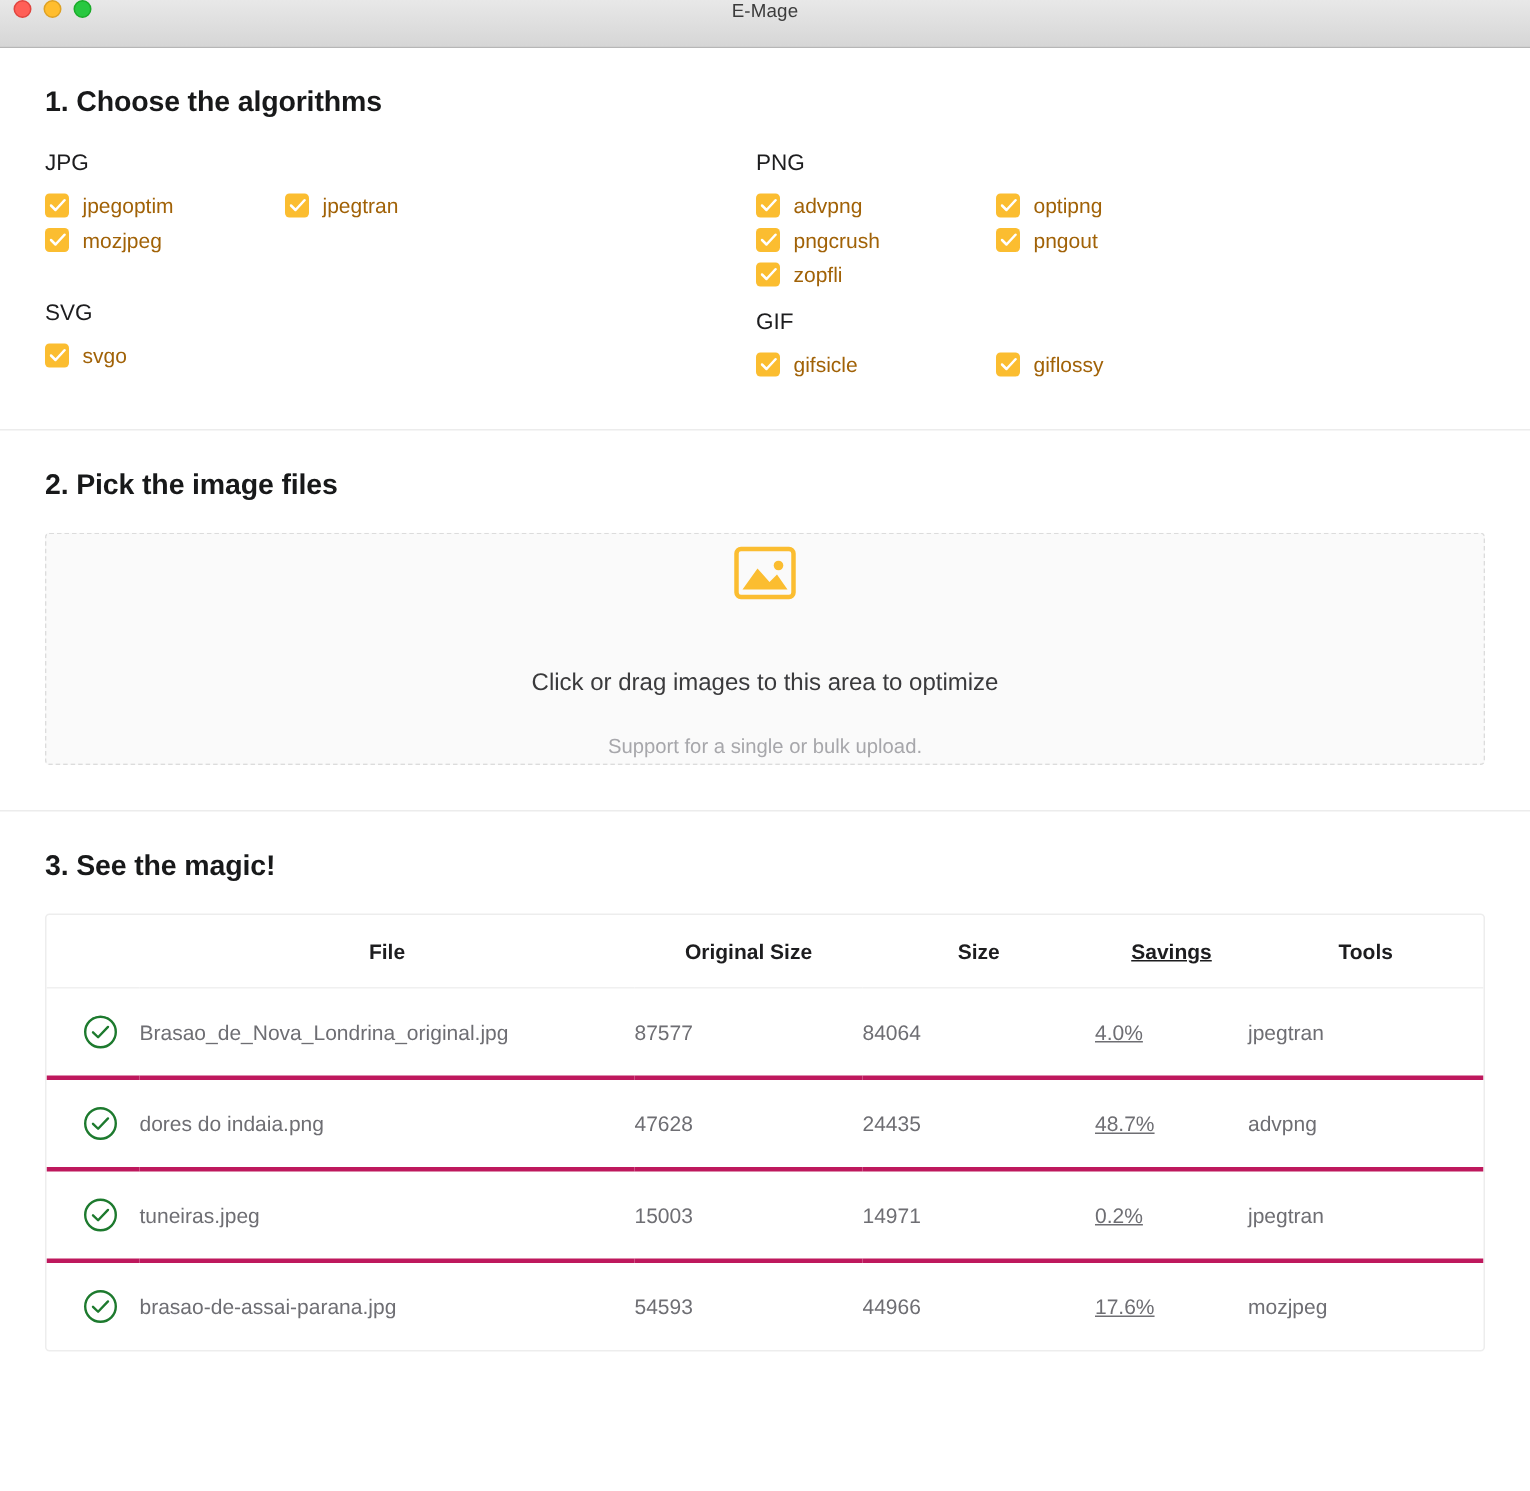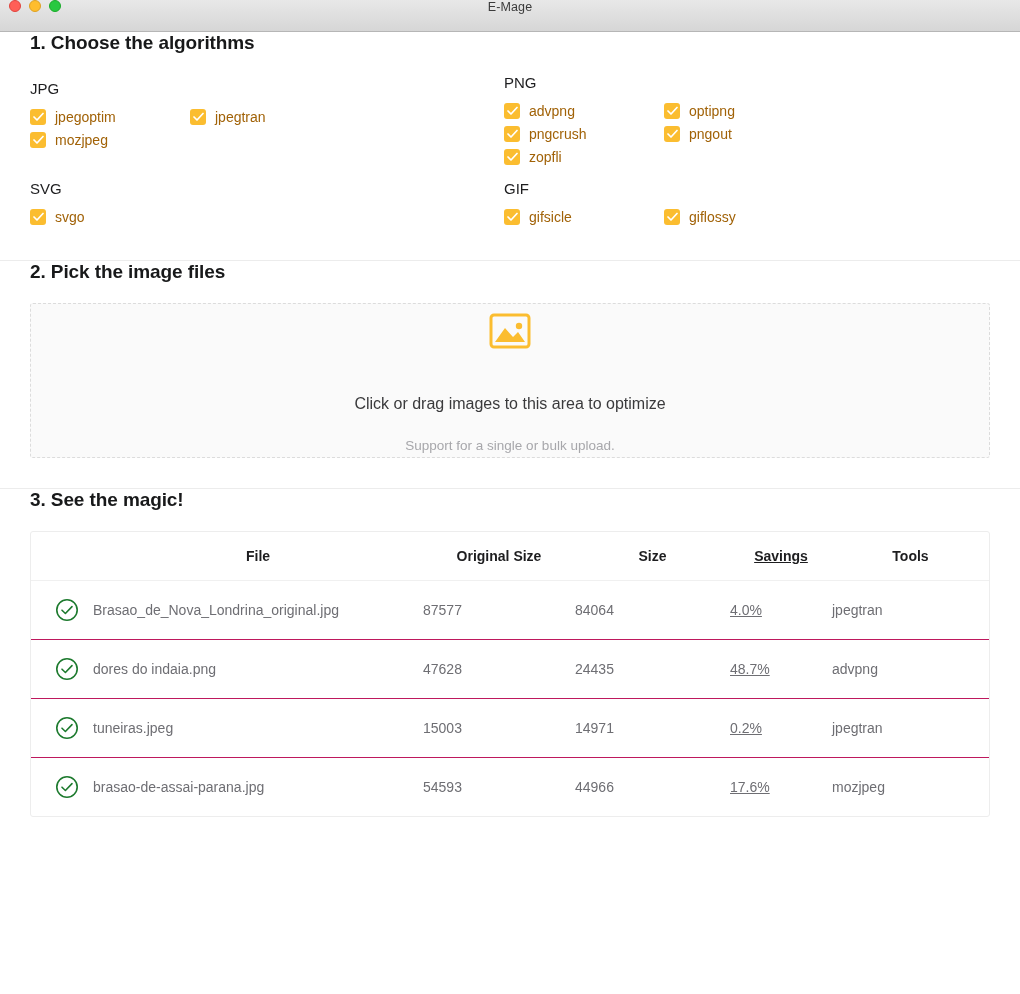--- a/index.html
+++ b/index.html
@@ -30,39 +30,38 @@
     left: 0; right: 0;
     text-align: center;
     font-size: 12.5px;
     color: #3b3b3b;
     letter-spacing: 0.1px;
   }
 
   
   .page { padding: 0 30px; }
 
-  .section { }
+  .section { padding-top: 26px; }
   .section-title {
     font-size: 19px;
     font-weight: 700;
     color: #18191a;
     letter-spacing: -0.1px;
     margin-bottom: 20px;
   }
   .divider {
     height: 1px;
     background: #ececec;
     margin: 0 -30px;
   }
 
   
   .algo-columns {
     display: flex;
     padding-bottom: 28px;
-    align-items: flex-end;
   }
   .algo-col { width: 474px; }
   .group-label {
     font-size: 15px;
     color: #1d1d1f;
     font-weight: 400;
     margin-bottom: 12px;
   }
   .group-label.second { margin-top: 25px; }
   .checkbox-grid {
@@ -128,21 +127,21 @@
     font-size: 14px;
     font-weight: 700;
     color: #1d1d1f;
     padding: 16px 0 16px 0;
     border-bottom: 1px solid #f0f0f0;
   }
   tbody td {
     font-size: 14px;
     color: #6e6e73;
     padding: 17px 0;
-    border-bottom: 1px solid #be185d;
+    border-bottom: 3px solid #be185d;
     vertical-align: middle;
   }
   tbody tr:last-child td { border-bottom: none; }
 
   .col-status { width: 62px; padding-left: 24px !important; }
   .col-file   { width: 330px; }
   .col-orig   { width: 152px; }
   .col-size   { width: 155px; }
   .col-sav    { width: 102px; text-decoration: underline; }
   .col-tools  { }

